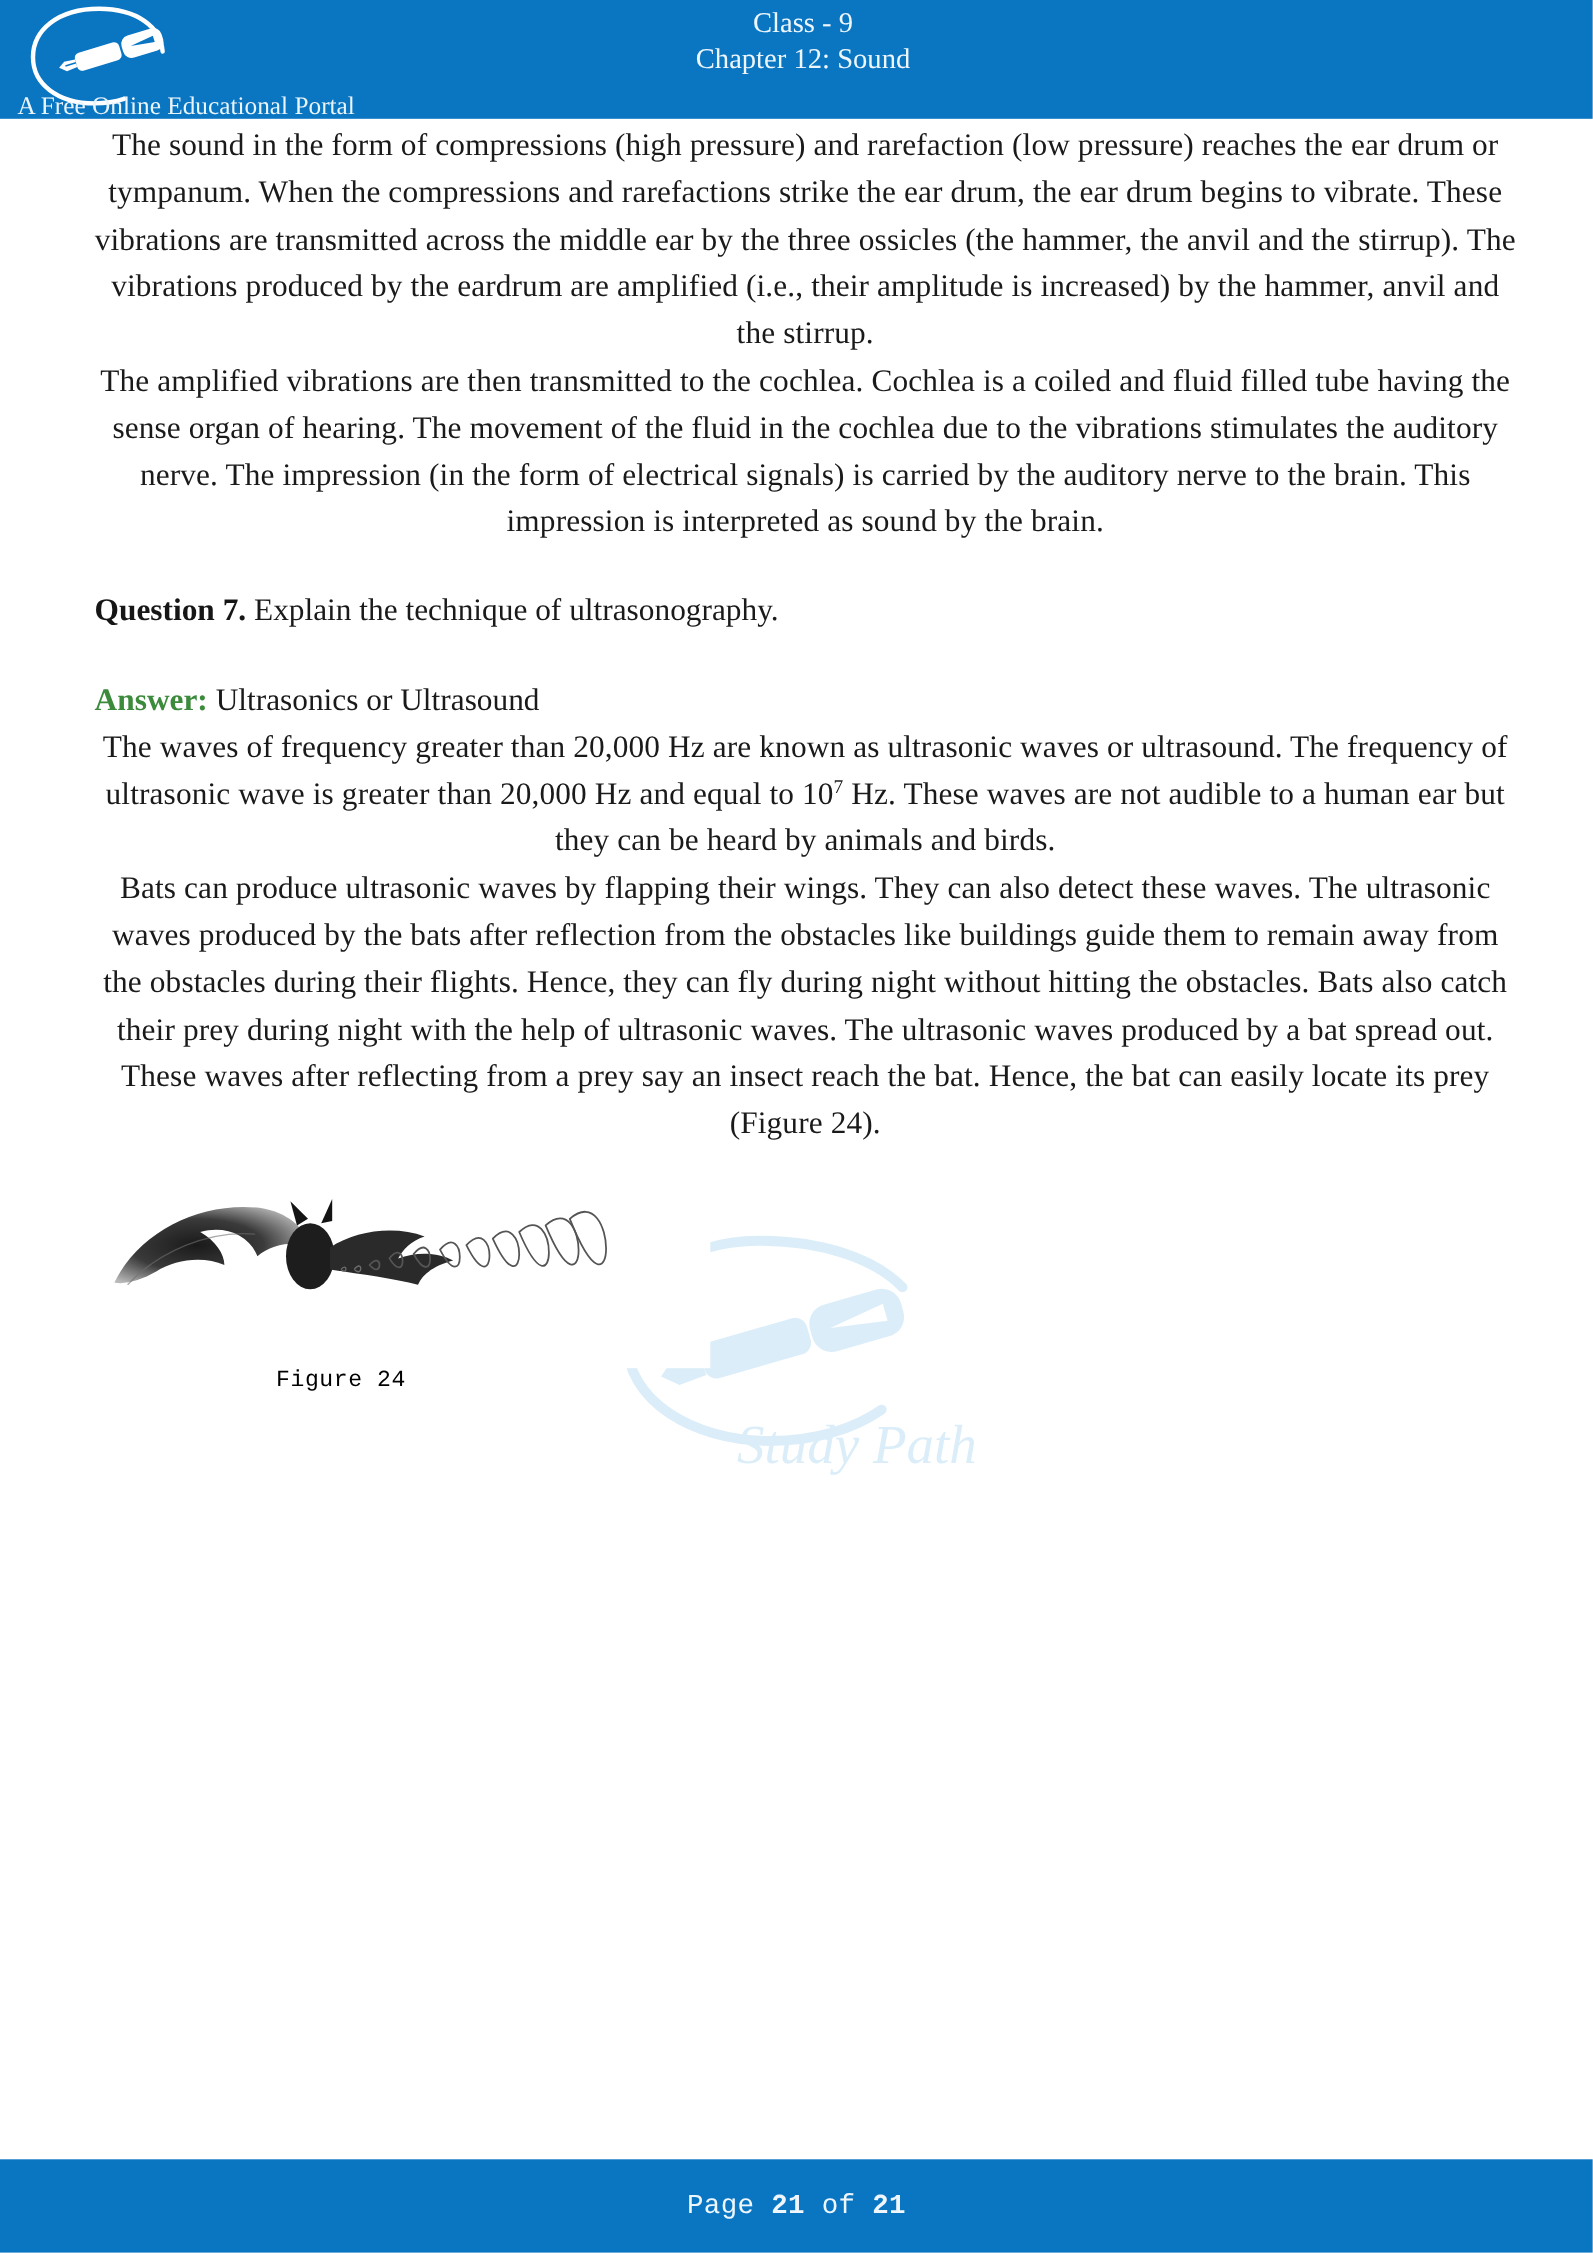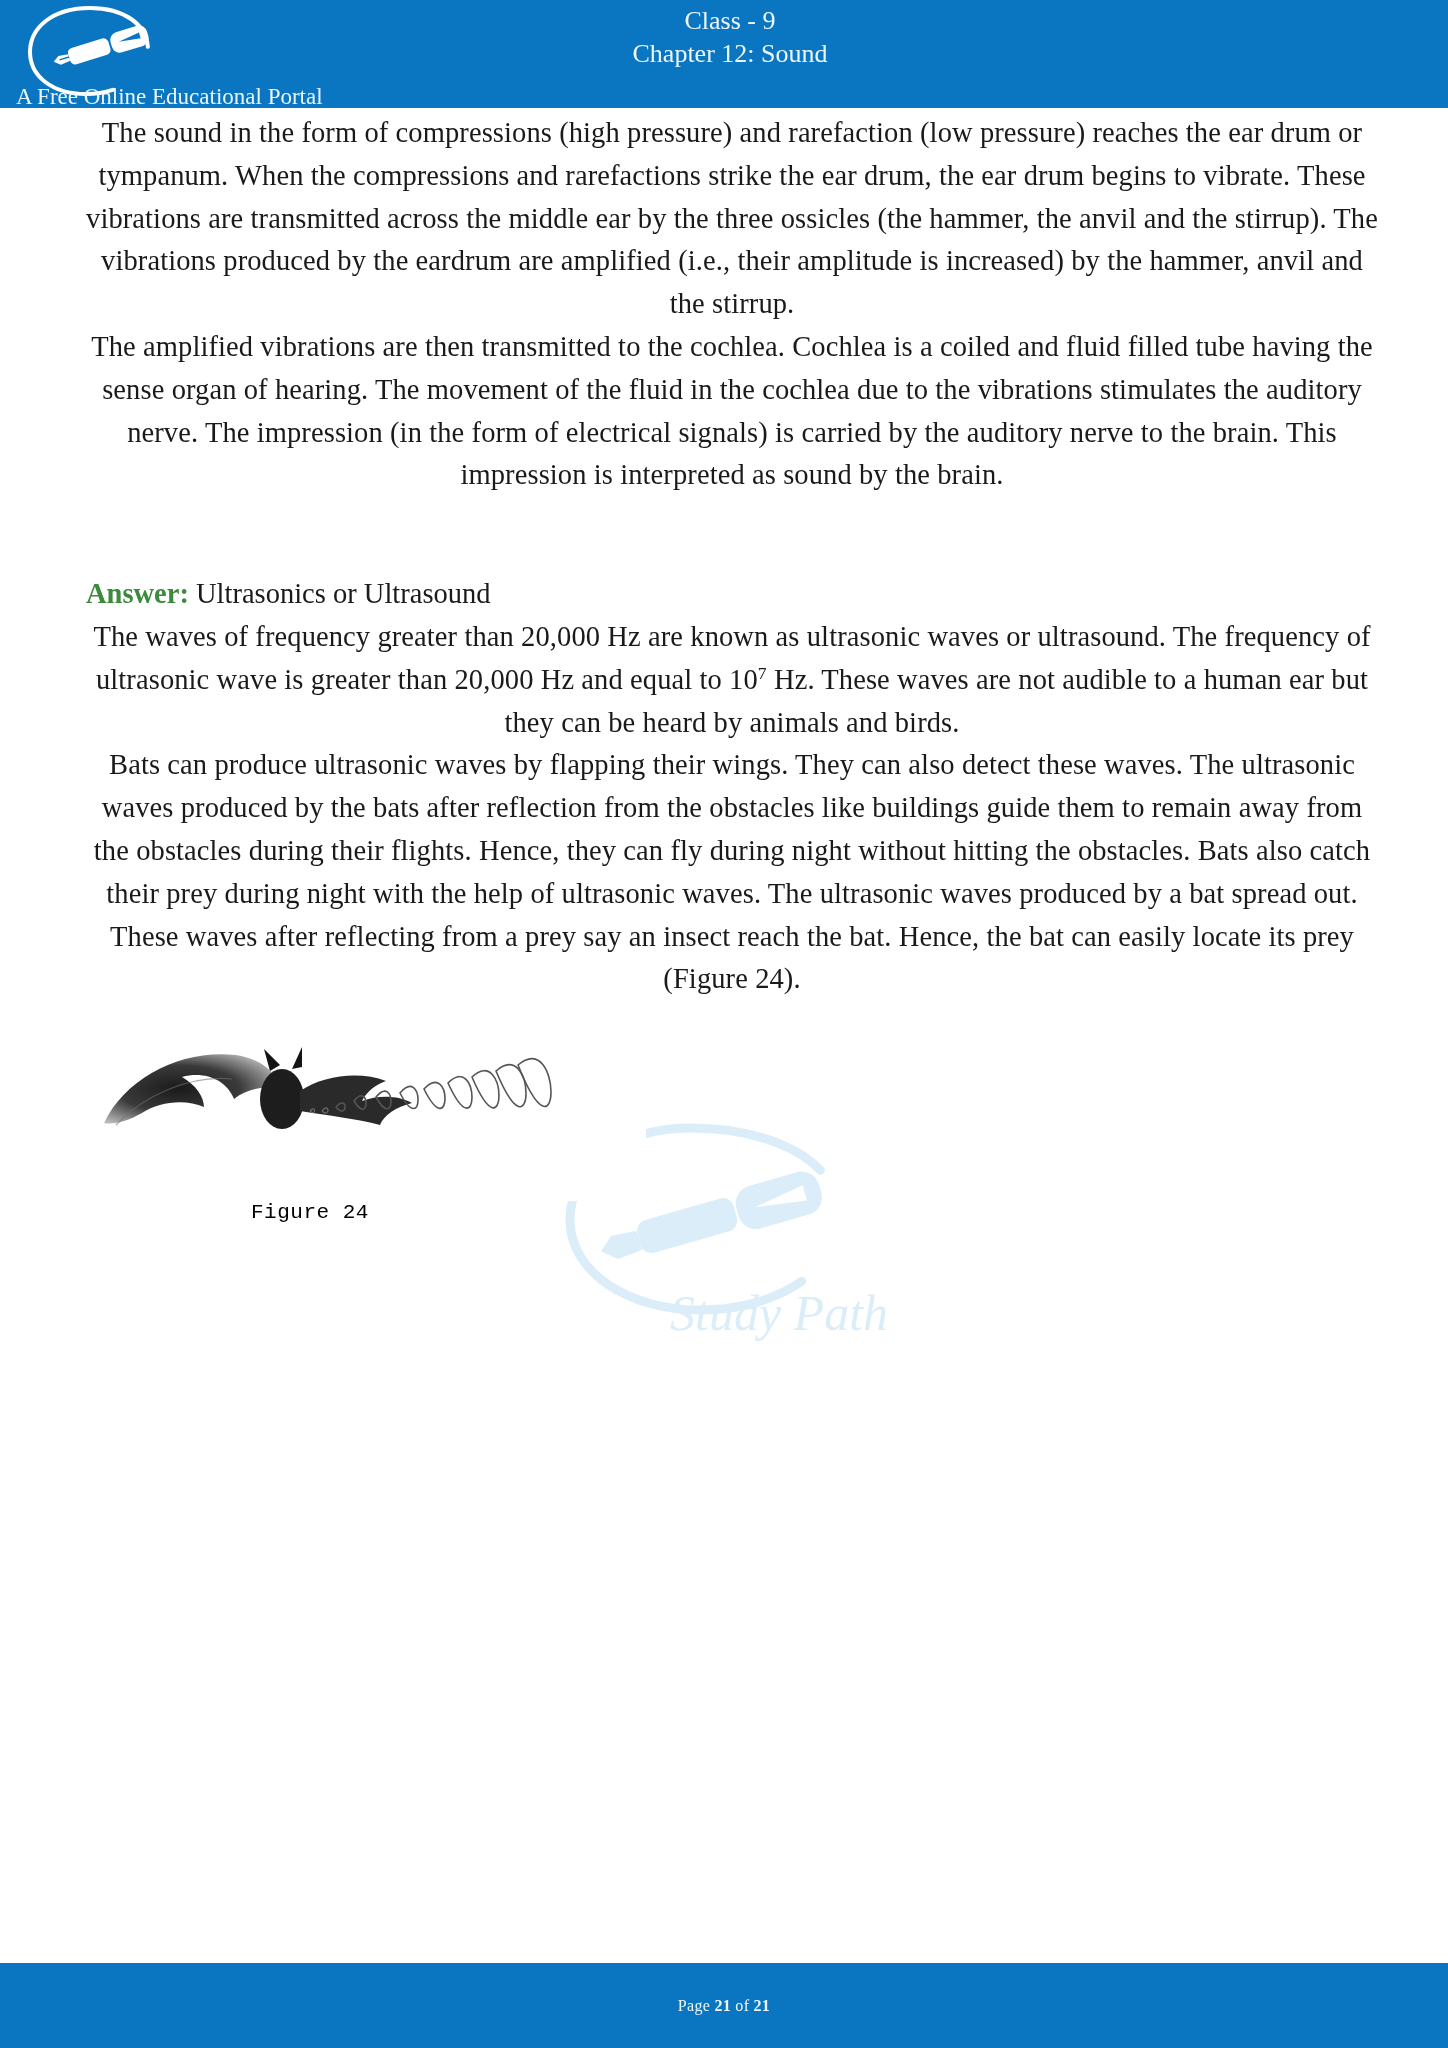--- a/index.html
+++ b/index.html
@@ -150,22 +150,22 @@
     bottom: 0;
     width: 1448px;
     height: 85px;
     background: #0a76c2;
     display: flex;
     align-items: center;
     justify-content: center;
   }
   .footer-text {
     color: #eef6fc;
-    font-size: 16px;
-    font-family: Liberation Serif, serif;
+    font-size: 25px;
+    font-family: Liberation Mono, monospace;
     letter-spacing: 0.3px;
   }
   .footer-text b { font-weight: bold; }
 </style>
 </head>
 <body>
 
 <div class="page-header">
 
   <div class="brand">
@@ -204,20 +204,21 @@
   </svg>
 
   <div class="content">
 
     <p class="para">The sound in the form of compressions (high pressure) and rarefaction (low pressure) reaches the ear drum or tympanum. When the compressions and rarefactions strike the ear drum, the ear drum begins to vibrate. These vibrations are transmitted across the middle ear by the three ossicles (the hammer, the anvil and the stirrup). The vibrations produced by the eardrum are amplified (i.e., their amplitude is increased) by the hammer, anvil and the stirrup.</p>
 
     <p class="para">The amplified vibrations are then transmitted to the cochlea. Cochlea is a coiled and fluid filled tube having the sense organ of hearing. The movement of the fluid in the cochlea due to the vibrations stimulates the auditory nerve. The impression (in the form of electrical signals) is carried by the auditory nerve to the brain. This impression is interpreted as sound by the brain.</p>
 
     <div class="spacer-md"></div>
 
+    <p class="q-head"><span class="q-label">Question 7.</span><span> Explain the technique of ultrasonography.</span></p>
 
     <div class="spacer-md"></div>
 
     <p class="q-head"><span class="ans-label">Answer:</span><span> Ultrasonics or Ultrasound</span></p>
 
     <p class="para"><span>The waves of frequency greater than 20,000 Hz are known as ultrasonic waves or ultrasound. The frequency of ultrasonic wave is greater than 20,000 Hz and equal to 10</span><sup>7</sup><span> Hz. These waves are not audible to a human ear but they can be heard by animals and birds.</span></p>
 
     <p class="para">Bats can produce ultrasonic waves by flapping their wings. They can also detect these waves. The ultrasonic waves produced by the bats after reflection from the obstacles like buildings guide them to remain away from the obstacles during their flights. Hence, they can fly during night without hitting the obstacles. Bats also catch their prey during night with the help of ultrasonic waves. The ultrasonic waves produced by a bat spread out. These waves after reflecting from a prey say an insect reach the bat. Hence, the bat can easily locate its prey (Figure 24).</p>
 
     <div class="figure-block">

